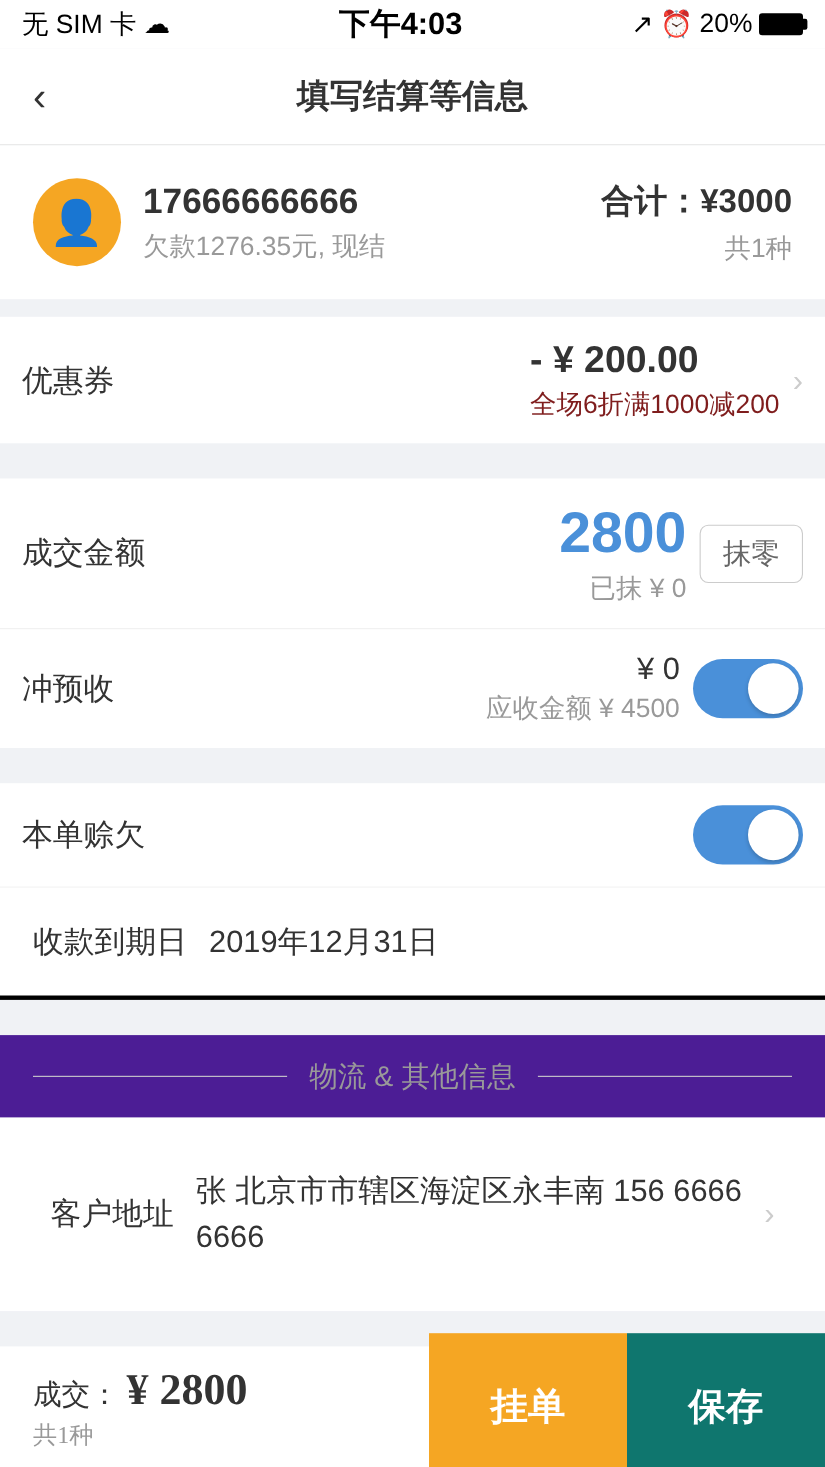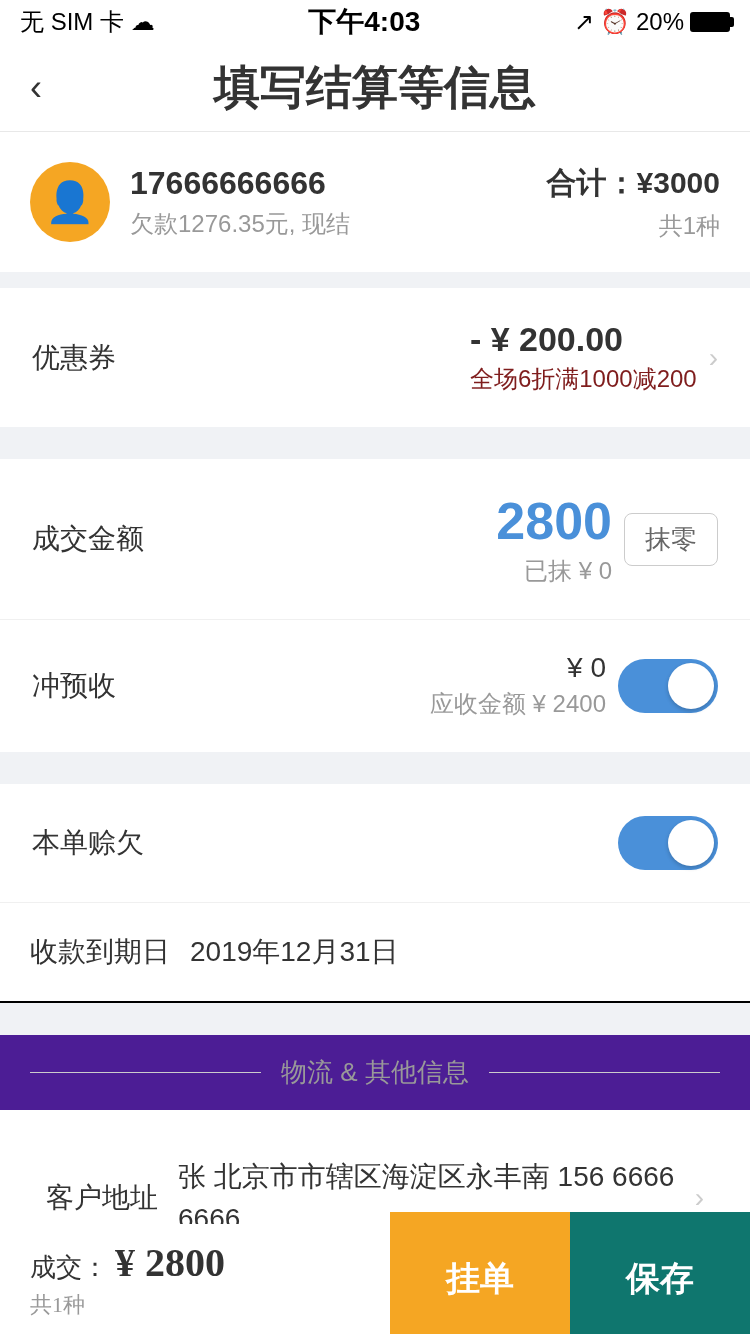--- a/index.html
+++ b/index.html
@@ -59,21 +59,21 @@
       border-bottom: 1px solid #e8e8e8;
     }
     .nav-back {
       position: absolute;
       left: 30px;
       font-size: 36px;
       color: #333;
       cursor: pointer;
     }
     .nav-title {
-      font-size: 46px;
+      font-size: 30px;
       font-weight: 600;
       color: #333;
     }
 
     
     .content {
       padding-bottom: 120px;
     }
 
     
@@ -102,21 +102,21 @@
 
     
     .section {
       background: #fff;
       margin-bottom: 16px;
     }
     .section-row {
       display: flex;
       align-items: center;
       justify-content: space-between;
-      padding: 32px;
+      padding: 20px;
       border-bottom: 1px solid #f0f0f0;
       min-height: 90px;
     }
     .section-row:last-child { border-bottom: none; }
     .row-label { font-size: 28px; color: #333; }
     .row-right { display: flex; align-items: center; gap: 12px; }
     .row-value-blue { color: #4a90d9; font-size: 52px; font-weight: 600; }
     .row-value-sub { font-size: 24px; color: #999; text-align: right; margin-top: 4px; }
 
     
@@ -179,21 +179,21 @@
       color: #999;
     }
 
     
     .due-date-row {
       background: #fff;
       padding: 30px;
       display: flex;
       align-items: center;
       gap: 20px;
-      border-bottom: 2px solid #000000;
+      border-bottom: 4px solid #000000;
     }
     .due-date-label { font-size: 28px; color: #333; }
     .due-date-value { font-size: 28px; color: #333; }
 
     
     .address-row {
       background: #fff;
       padding: 46px;
       display: flex;
       align-items: center;
@@ -309,21 +309,21 @@
         </div>
         <button class="round-zero-btn">抹零</button>
       </div>
     </div>
 
     <div class="section-row">
       <span class="row-label">冲预收</span>
       <div class="row-right">
         <div class="prepay-right">
           <div class="prepay-amount">¥ 0</div>
-          <div class="prepay-sub">应收金额 ¥ 2400</div>
+          <div class="prepay-sub">应收金额 ¥ 4500</div>
         </div>
         <div class="toggle-switch">
           <div class="toggle-thumb"></div>
         </div>
       </div>
     </div>
   </div>
 
   <div class="section-divider"></div>
 

